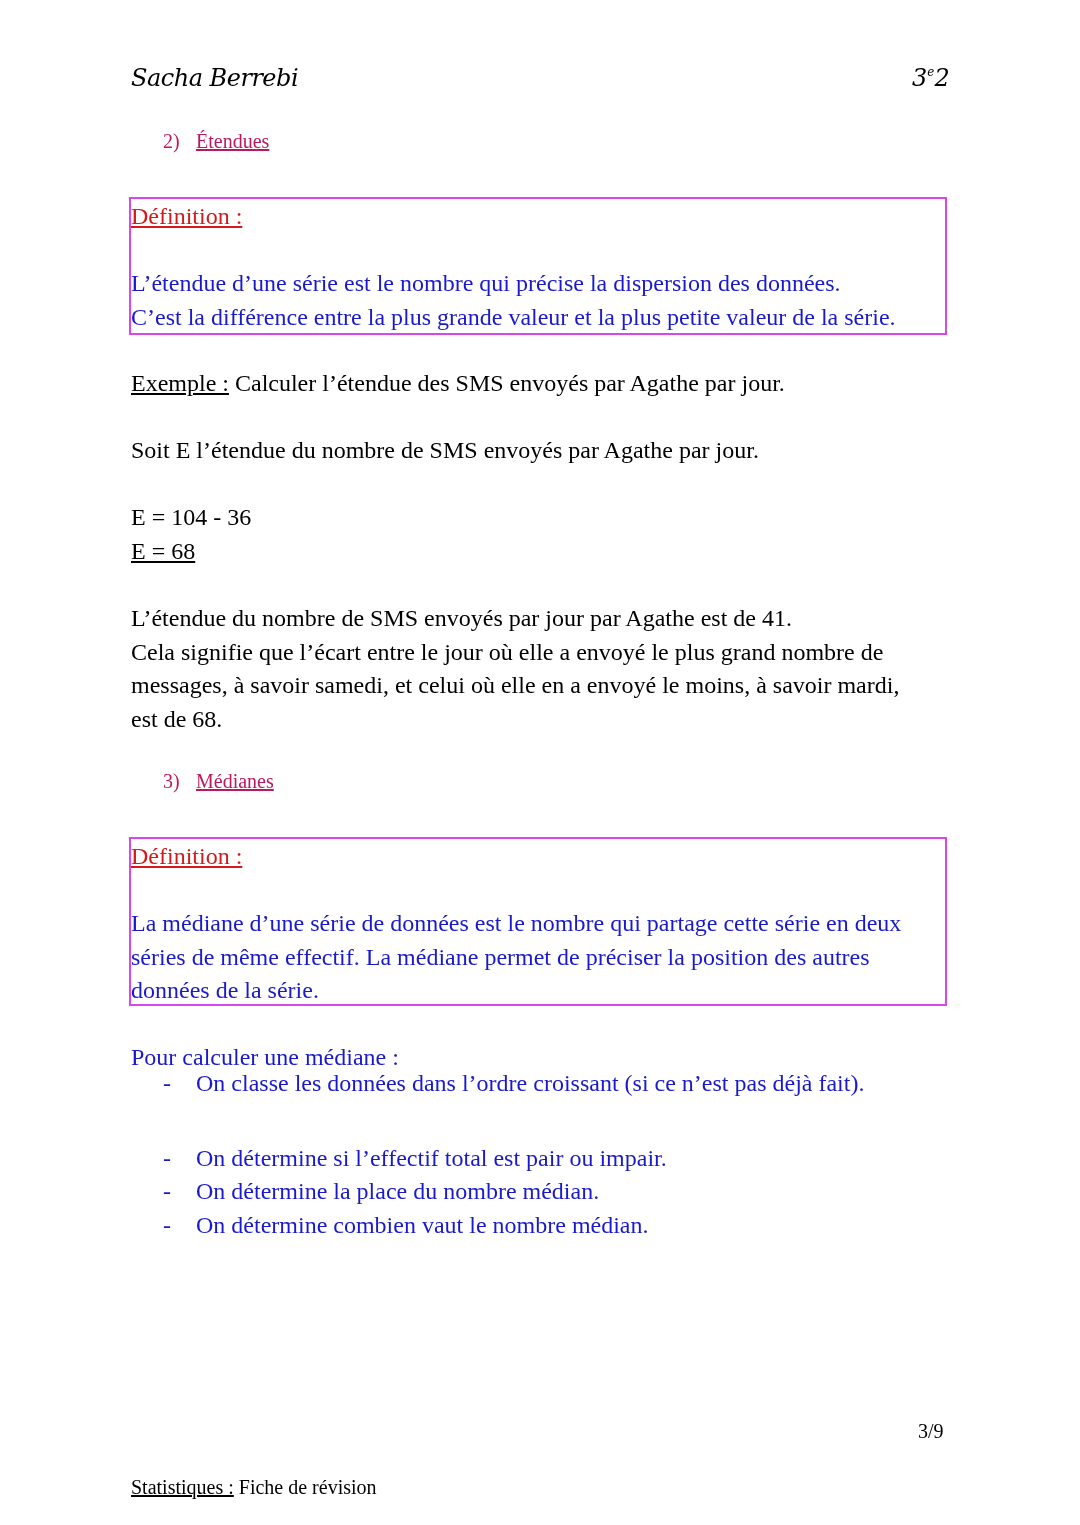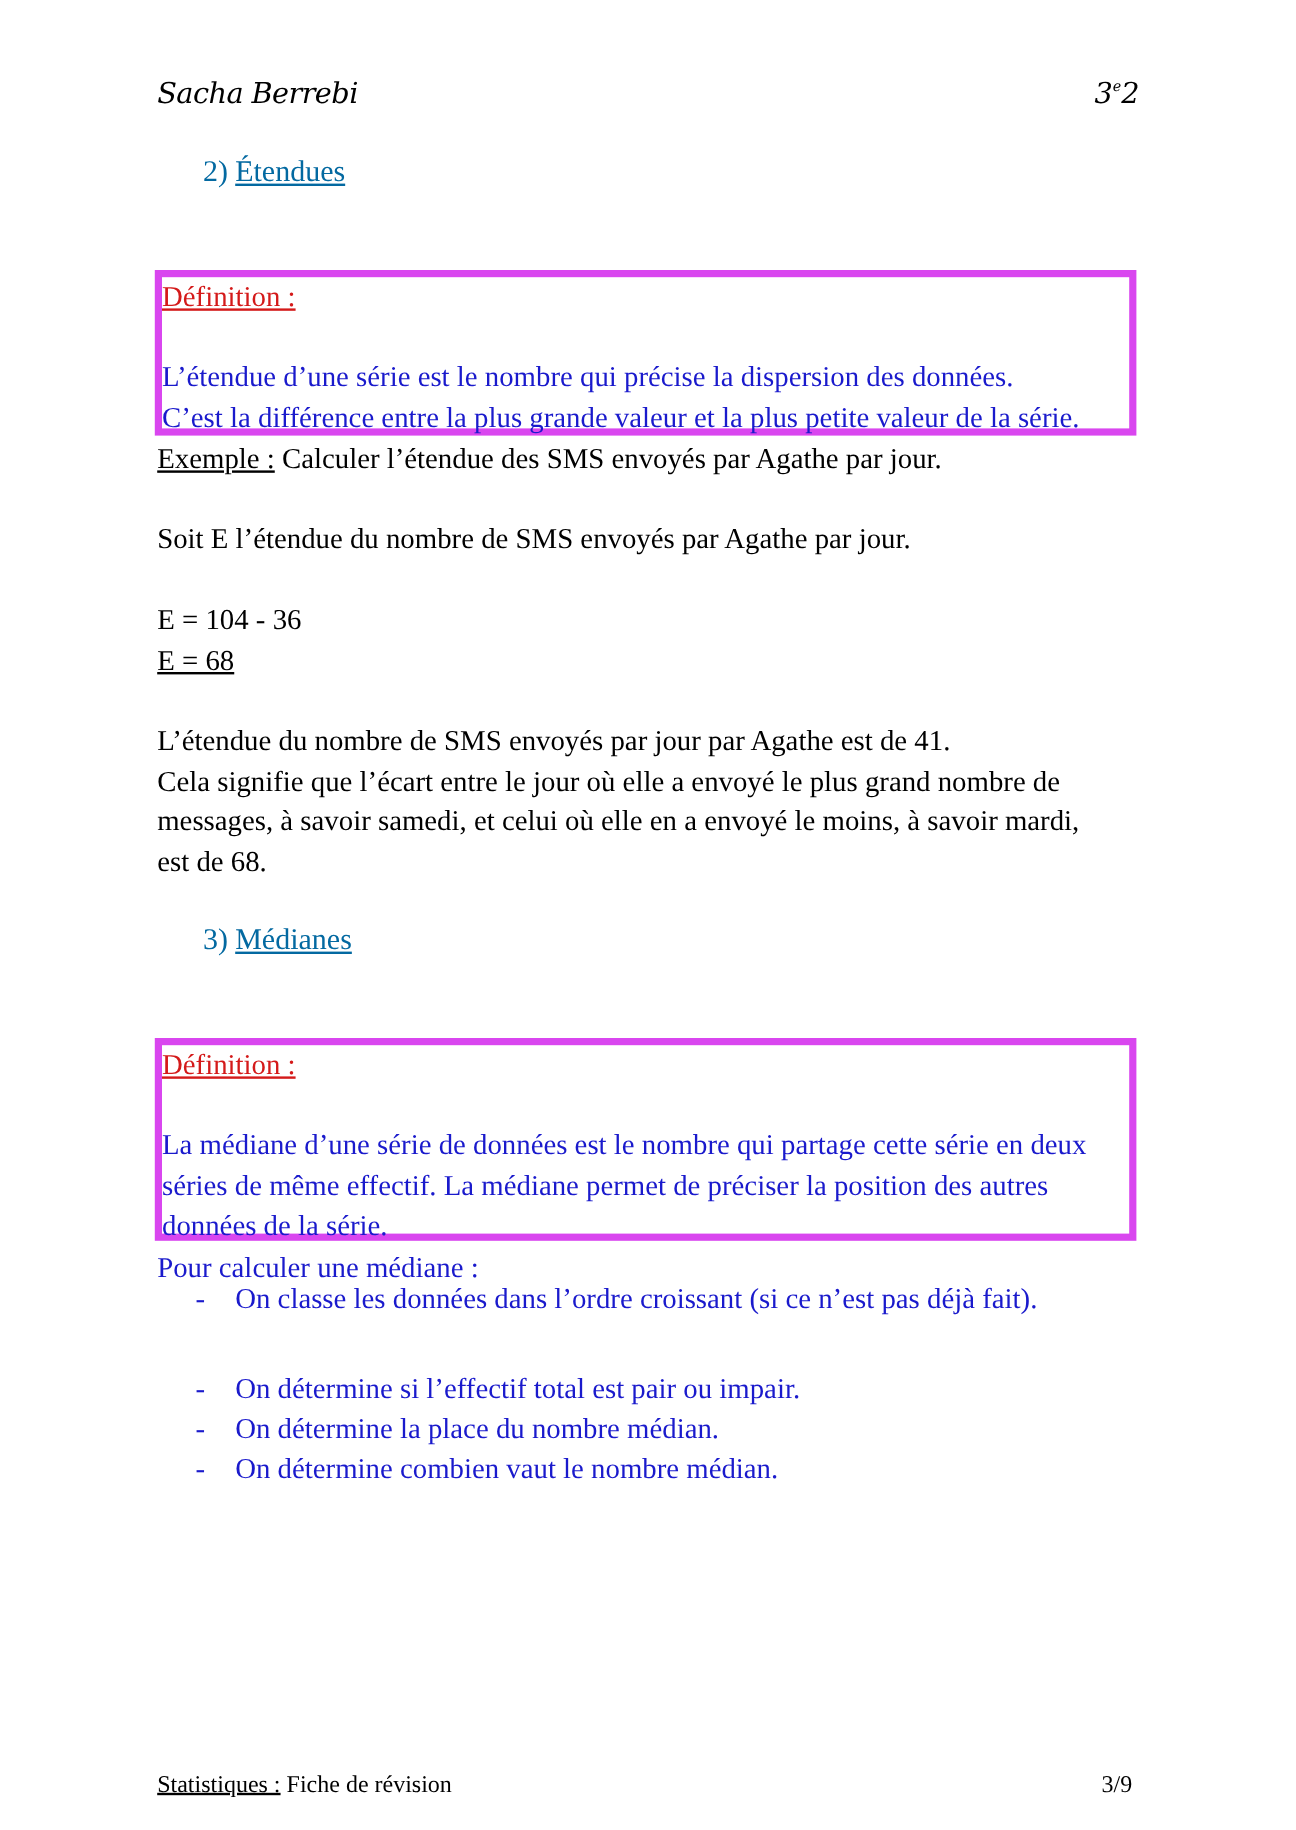--- a/index.html
+++ b/index.html
@@ -4,24 +4,24 @@
   <style>
     html, body { margin: 0; padding: 0; background: #ffffff; }
     body { width: 1080px; height: 1525px; position: relative; overflow: hidden;
            font-family: "Liberation Serif", serif; color: #000; }
     .page { position: absolute; left: 0; top: 0; width: 1080px; height: 1525px; }
     .abs { position: absolute; white-space: nowrap; }
     .header-name { left: 131px; top: 64px; font-family: "DejaVu Serif", serif; font-style: italic; font-size: 24px; letter-spacing: -0.5px; }
     .header-class { left: 912px; top: 64px; font-family: "DejaVu Serif", serif; font-style: italic; font-size: 24px; text-align: right; }
     .header-class sup { font-size: 12px; vertical-align: 10px; }
     .body-text { font-size: 24px; line-height: 34px; }
-    .section-title { color: #0369a1; font-size: 25px; text-align: center; }
+    .section-title { color: #be185d; font-size: 20px; }
     .section-title .u { text-decoration: underline; }
     .section-title .num { display: inline-block; width: 33px; }
-    .def-box { position: absolute; left: 129px; width: 818px; border: 6px solid #d946ef; box-sizing: border-box; margin-top: 28px; }
+    .def-box { position: absolute; left: 129px; width: 818px; border: 2px solid #d946ef; box-sizing: border-box; }
     .def-label { color: #d41a1a; text-decoration: underline; font-size: 24px; line-height: 34px; }
     .blue { color: #1a1acc; }
     .u { text-decoration: underline; }
     .list-item { position: absolute; left: 163px; font-size: 24px; color: #1a1acc; line-height: 34px; white-space: nowrap; }
     .list-item .dash { display: inline-block; width: 33px; }
     .footer { font-size: 20px; margin-top: 44px; }
   </style>
 </head>
 <body>
 
@@ -64,15 +64,15 @@
   </div>
 
   <div class="abs body-text blue" style="left:131px; top:1040px;">Pour calculer une médiane :</div>
 
   <div class="list-item" style="top:1066px;"><span class="dash">-</span><span>On classe les données dans l’ordre croissant (si ce n’est pas déjà fait).</span></div>
   <div class="list-item" style="top:1141px;"><span class="dash">-</span><span>On détermine si l’effectif total est pair ou impair.</span></div>
   <div class="list-item" style="top:1174px;"><span class="dash">-</span><span>On détermine la place du nombre médian.</span></div>
   <div class="list-item" style="top:1208px;"><span class="dash">-</span><span>On détermine combien vaut le nombre médian.</span></div>
 
   <div class="abs footer" style="left:131px; top:1432px;"><span class="u">Statistiques :</span><span> Fiche de révision</span></div>
-  <div class="abs footer" style="left:918px; top:1432px;">3/9</div>
+  <div class="abs footer" style="left:918px; top:1376px;">3/9</div>
 
 </div>
 
 </body></html>

